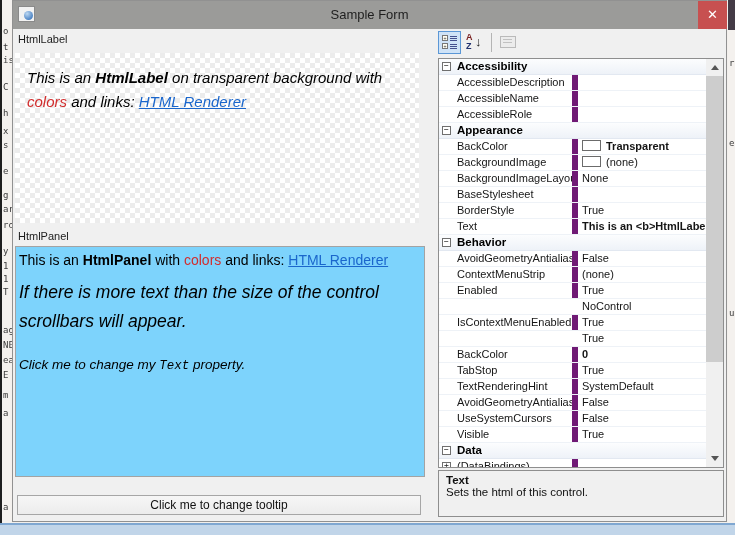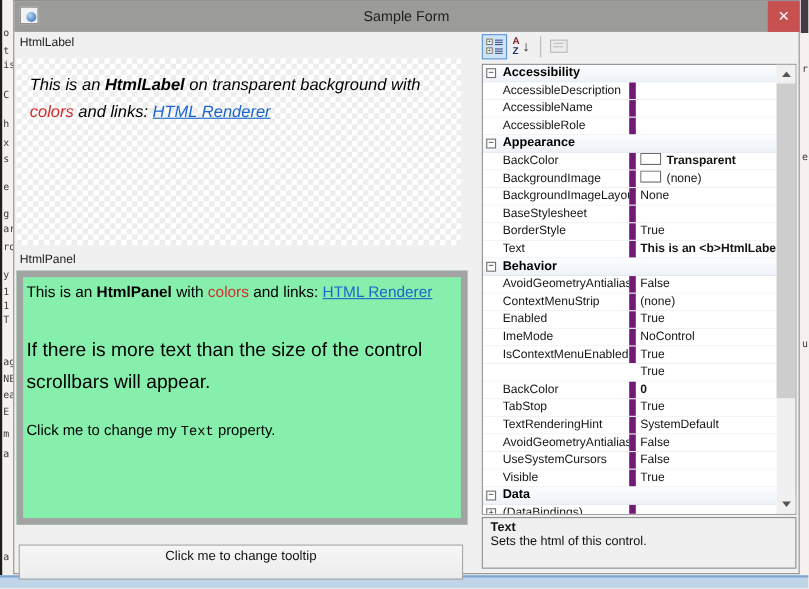--- a/index.html
+++ b/index.html
@@ -35,32 +35,32 @@
 
   .html-label{position:absolute;left:2px;top:52px;width:404px;height:170px;
       background-color:#fff;
       background-image:
         linear-gradient(45deg,#ececec 25%,transparent 25%,transparent 75%,#ececec 75%),
         linear-gradient(45deg,#ececec 25%,transparent 25%,transparent 75%,#ececec 75%);
       background-size:10px 10px;background-position:0 0,5px 5px;
       padding:13px 0 0 12px;box-sizing:border-box;
       font-size:15px;line-height:24px;color:#000;font-style:italic;}
 
-  .html-panel{position:absolute;left:2px;top:245px;width:410px;height:231px;background:#86efac;
-      border:6px solid #a3a3a3;box-sizing:border-box;padding:4px 2px 0 3px;color:#000;}
+  .html-panel{position:absolute;left:2px;top:245px;width:410px;height:231px;background:#7dd3fc;
+      border:1px solid #a3a3a3;box-sizing:border-box;padding:4px 2px 0 3px;color:#000;}
   .hp-line1{font-size:14px;line-height:18px;}
-  .hp-para{font-size:17.5px;line-height:29px;margin-top:30px;}
-  .hp-click{font-size:13.5px;margin-top:21px;}
+  .hp-para{font-size:17.5px;line-height:29px;margin-top:9px;font-style:italic;}
+  .hp-click{font-size:13.5px;margin-top:21px;font-style:italic;}
   .code{font-family:"Liberation Mono","DejaVu Sans Mono",monospace;font-size:12.5px;}
 
   .red{color:#d22d2d;}
   b{font-weight:bold;}
   .link{color:#1a66cc;text-decoration:underline;cursor:pointer;}
 
-  .tooltip-btn{position:absolute;left:4px;top:494px;width:404px;height:32px;
+  .tooltip-btn{position:absolute;left:4px;top:494px;width:404px;height:20px;
       background:linear-gradient(#f6f6f6,#ececec);border:1px solid #a6a6a6;box-sizing:border-box;
       text-align:center;line-height:18px;font-size:12px;color:#111;cursor:default;}
 
   
   .tb-btn{position:absolute;top:30px;width:23px;height:23px;box-sizing:border-box;}
   .tb-cat{left:425px;background:#cfe3f7;border:1px solid #5b97d6;}
   .tb-az{left:450px;}
   .tb-sep{position:absolute;left:478px;top:32px;width:1px;height:19px;background:#b4b4b4;}
   .tb-pages{left:484px;opacity:.55;}
   .cat-ic{position:absolute;left:3px;top:3px;width:15px;height:15px;}
@@ -258,21 +258,20 @@
         </div>
         <div class="pgrow">
           <span class="pgname">ContextMenuStrip</span>
           <span class="pgval">(none)</span>
         </div>
         <div class="pgrow">
           <span class="pgname">Enabled</span>
           <span class="pgval">True</span>
         </div>
         <div class="pgrow">
-          <span class="pgname">ImeMode</span>
           <span class="pgval">NoControl</span>
         </div>
         <div class="pgrow">
           <span class="pgname">IsContextMenuEnabled</span>
           <span class="pgval">True</span>
         </div>
         <div class="pgrow">
           <span class="pgval">True</span>
         </div>
         <div class="pgrow">

